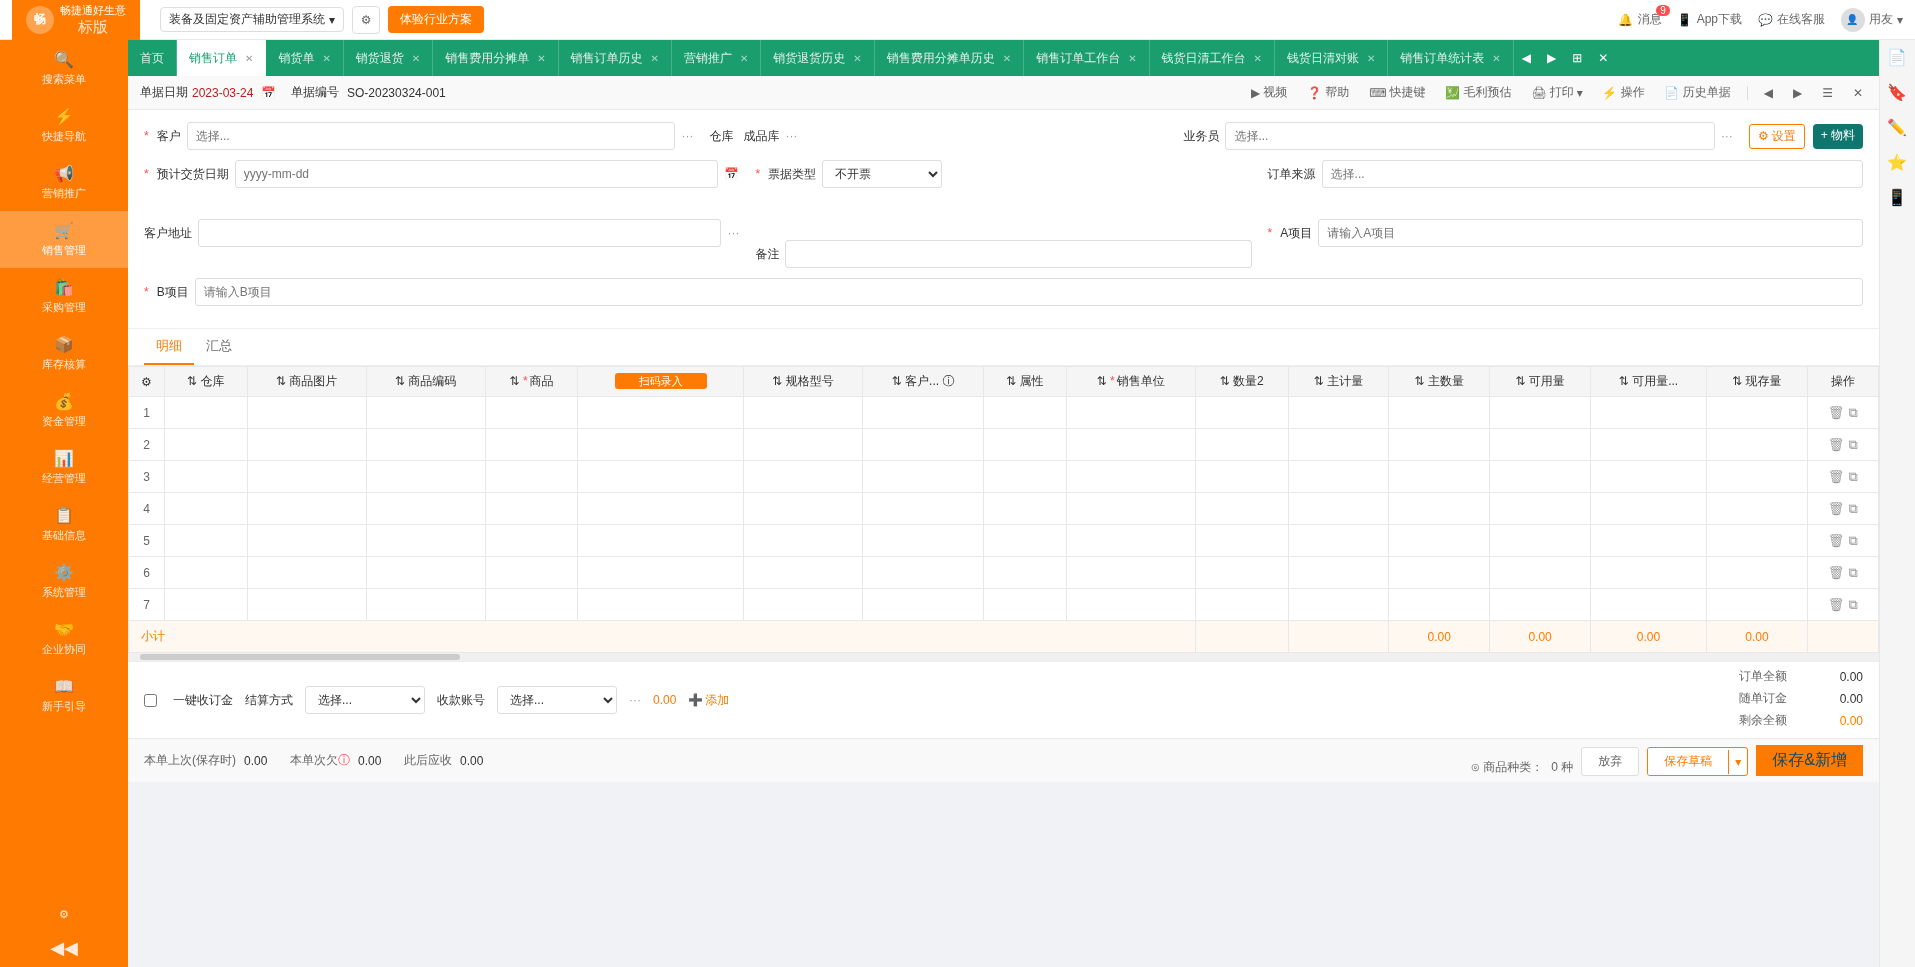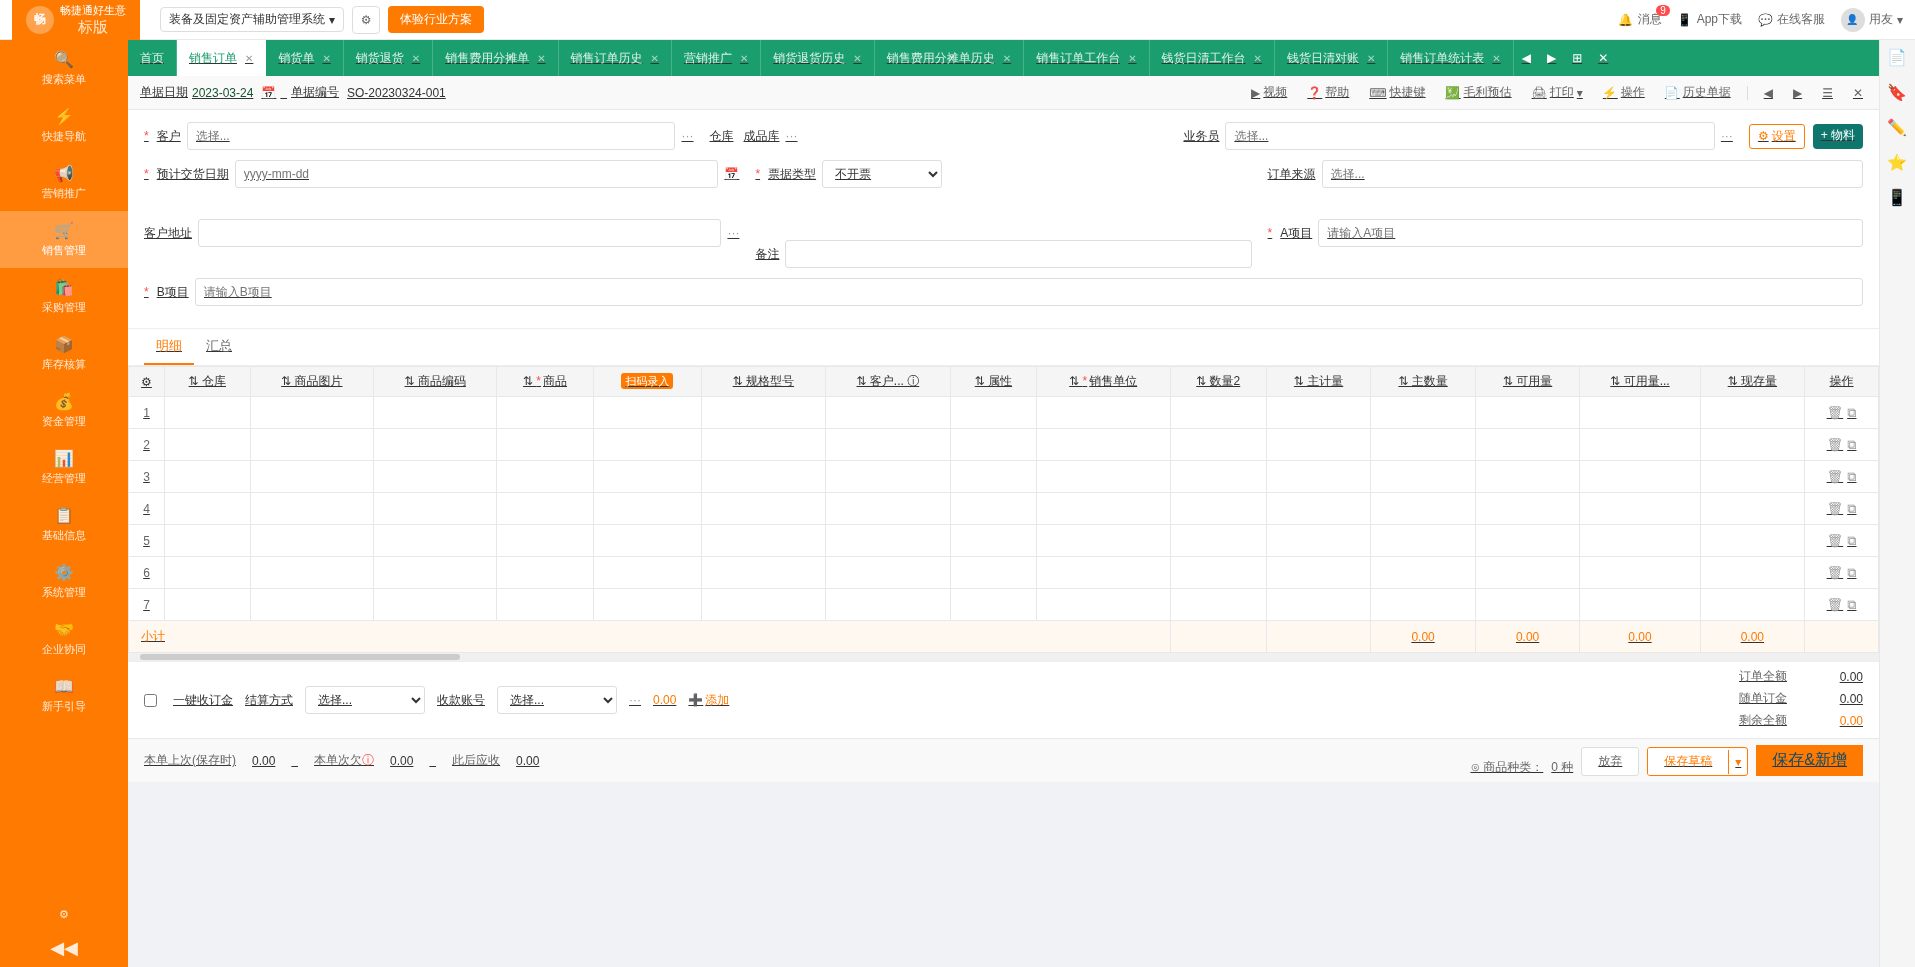--- a/index.html
+++ b/index.html
@@ -3,21 +3,21 @@
   <meta charset="utf-8">
   <style>
     * { box-sizing: border-box; margin: 0; padding: 0; }
     body { font-family: 'Microsoft YaHei', Arial, sans-serif; font-size: 12px; background: #f0f2f5; color: #333; overflow: hidden; }
 
     
     .app-container { display: flex; flex-direction: column; height: 967px; width: 1915px; }
     .top-bar { height: 40px; background: #fff; display: flex; align-items: center; padding: 0 12px; border-bottom: 1px solid #e8e8e8; flex-shrink: 0; }
     .main-area { display: flex; flex: 1; overflow: hidden; }
     .sidebar { width: 128px; background: #ff7a00; display: flex; flex-direction: column; flex-shrink: 0; }
-    .content-area { flex: 1; display: flex; flex-direction: column; overflow: hidden; text-decoration: underline; }
+    .content-area { flex: 1; display: flex; flex-direction: column; overflow: hidden; }
     .nav-tabs { height: 36px; background: #1a9e6e; display: flex; align-items: center; overflow: hidden; flex-shrink: 0; }
     .system-selector { display: flex; align-items: center; gap: 4px; background: #fff; border: 1px solid #ddd; border-radius: 4px; padding: 3px 8px; cursor: pointer; font-size: 12px; color: #333; margin-left: 8px; }
     .settings-btn { width: 28px; height: 28px; border: 1px solid #ddd; border-radius: 4px; display: flex; align-items: center; justify-content: center; cursor: pointer; color: #666; }
     .solution-btn { background: #ff7a00; color: white; border: none; border-radius: 4px; padding: 5px 12px; cursor: pointer; font-size: 12px; }
     .top-bar-right { margin-left: auto; display: flex; align-items: center; gap: 16px; font-size: 12px; color: #666; }
     .notification-area { display: flex; align-items: center; gap: 4px; cursor: pointer; position: relative; }
     .badge { background: #ff4d4f; color: white; border-radius: 10px; padding: 0 4px; font-size: 10px; position: absolute; top: -6px; right: -8px; }
     .user-area { display: flex; align-items: center; gap: 4px; cursor: pointer; }
     .user-avatar { width: 24px; height: 24px; background: #ddd; border-radius: 50%; display: flex; align-items: center; justify-content: center; font-size: 10px; color: #666; }
     .sidebar-logo-icon { width: 32px; height: 32px; background: rgba(255,255,255,0.3); border-radius: 50%; display: flex; align-items: center; justify-content: center; color: white; font-size: 16px; font-weight: bold; }
@@ -54,21 +54,21 @@
     .detail-tabs { display: flex; align-items: center; padding: 0 16px; border-bottom: 1px solid #eee; background: #fff; }
     .detail-tab { padding: 8px 12px; cursor: pointer; font-size: 13px; color: #666; border-bottom: 2px solid transparent; }
     .detail-tab.active { color: #ff7a00; border-bottom-color: #ff7a00; }
 
     
     .table-container { overflow: auto; background: #fff; }
     table { width: 100%; border-collapse: collapse; font-size: 12px; }
     th { background: #f5f5f5; padding: 6px 8px; text-align: center; border: 1px solid #e8e8e8; color: #333; white-space: nowrap; font-weight: 500; }
     td { padding: 4px 8px; border: 1px solid #e8e8e8; text-align: center; height: 32px; }
     .th-sortable { cursor: pointer; }
-    .orange-badge { background: #ff7a00; color: white; padding: 2px 4px; border-radius: 3px; font-size: 11px; cursor: pointer; }
+    .orange-badge { background: #ff7a00; color: white; padding: 2px 24px; border-radius: 3px; font-size: 11px; cursor: pointer; }
     .col-row-num { width: 30px; color: #666; }
     .row-actions { display: flex; align-items: center; justify-content: center; gap: 4px; }
     .action-icon { color: #999; cursor: pointer; font-size: 13px; }
 
     
     .summary-row td { background: #fff8f0; font-weight: 500; color: #ff7a00; }
     .summary-label { text-align: left; color: #666; padding-left: 12px; }
     .btn-discard { border: 1px solid #ddd; background: #fff; padding: 5px 16px; border-radius: 3px; cursor: pointer; font-size: 12px; color: #666; }
     .btn-save-new { background: #ff7a00; color: #0c4a6e; border: none; padding: 5px 16px; border-radius: 0; cursor: pointer; font-size: 16px; }
 
@@ -77,21 +77,21 @@
     .right-panel-icon { color: #999; cursor: pointer; font-size: 16px; }
 
     
     .page-wrapper { display: flex; flex-direction: column; height: 100%; position: relative; }
 
     
     .scroll-bar { height: 8px; background: #f0f0f0; display: flex; align-items: center; padding: 0 4px; }
     .scroll-thumb { height: 6px; width: 320px; background: #ccc; border-radius: 3px; margin-left: 8px; }
 
     
-    .bottom-info { display: flex; align-items: center; padding: 6px 16px; background: #f9f9f9; border-top: 1px solid #e8e8e8; font-size: 12px; color: #666; gap: 16px; flex-shrink: 0; }
+    .bottom-info { display: flex; align-items: center; padding: 6px 16px; background: #f9f9f9; border-top: 1px solid #e8e8e8; font-size: 12px; color: #666; gap: 8px; flex-shrink: 0; }
     .bottom-info-right { margin-left: auto; display: flex; align-items: flex-end; gap: 8px; }
 
     
     .payment-row { display: flex; align-items: center; padding: 6px 16px; background: #fff; border-top: 1px solid #eee; gap: 12px; flex-shrink: 0; font-size: 12px; }
     .payment-checkbox { margin-right: 4px; }
     .amount-row { display: flex; justify-content: flex-end; align-items: center; gap: 16px; margin-bottom: 3px; }
     .amount-label { color: #666; }
     .amount-val { color: #333; min-width: 60px; text-align: right; }
     .amount-val-orange { color: #ff7a00; min-width: 60px; text-align: right; }
 
@@ -261,21 +261,21 @@
         <div class="nav-tab-more">▶</div>
         <div class="nav-tab-more">⊞</div>
         <div class="nav-tab-more">✕</div>
       </div>
 
       <div class="page-wrapper">
 
         <div class="toolbar">
           <div style="display:flex;align-items:center;gap:4px;flex:1;">
             <span style="font-size:12px;color:#333;font-weight:500;">单据日期</span>
-            <span style="font-size:12px;color:#14532d;margin-right:4px;">2023-03-24</span>
+            <span style="font-size:12px;color:#b91c1c;margin-right:4px;">2023-03-24</span>
             <span style="color:#666;cursor:pointer;">📅</span>
             &nbsp;&nbsp;
             <span style="font-size:12px;color:#333;font-weight:500;">单据编号</span>
             <span style="font-size:12px;color:#333;margin-left:4px;">SO-20230324-001</span>
           </div>
           <div style="display:flex;align-items:center;gap:12px;margin-left:auto;">
             <div class="toolbar-item">
               <span>▶</span>
               <span>视频</span>
             </div>

